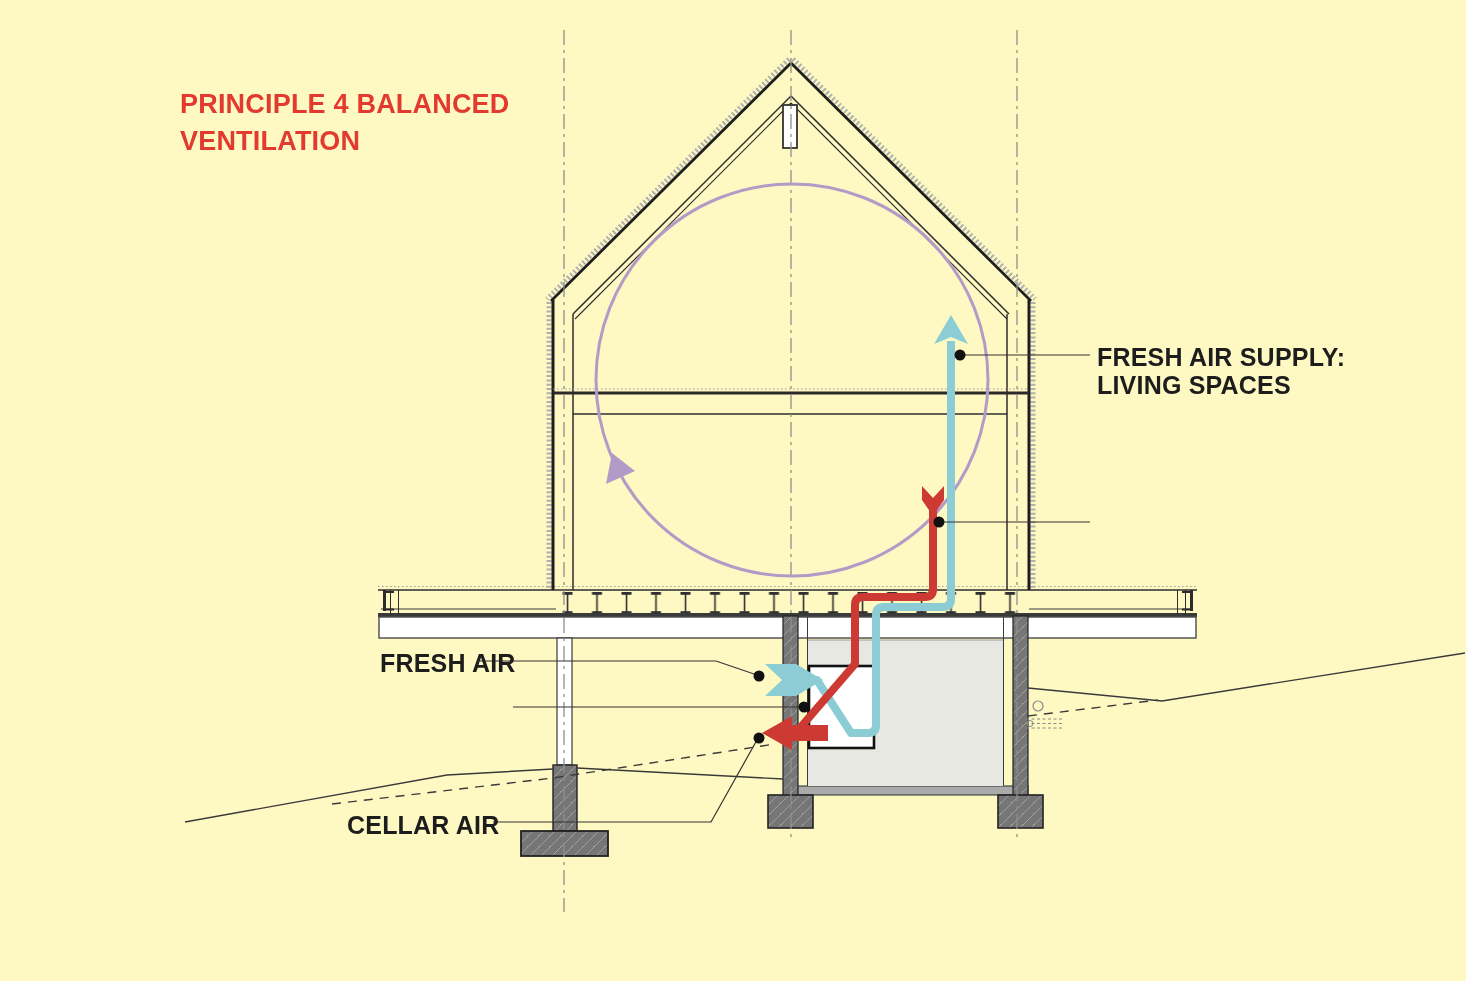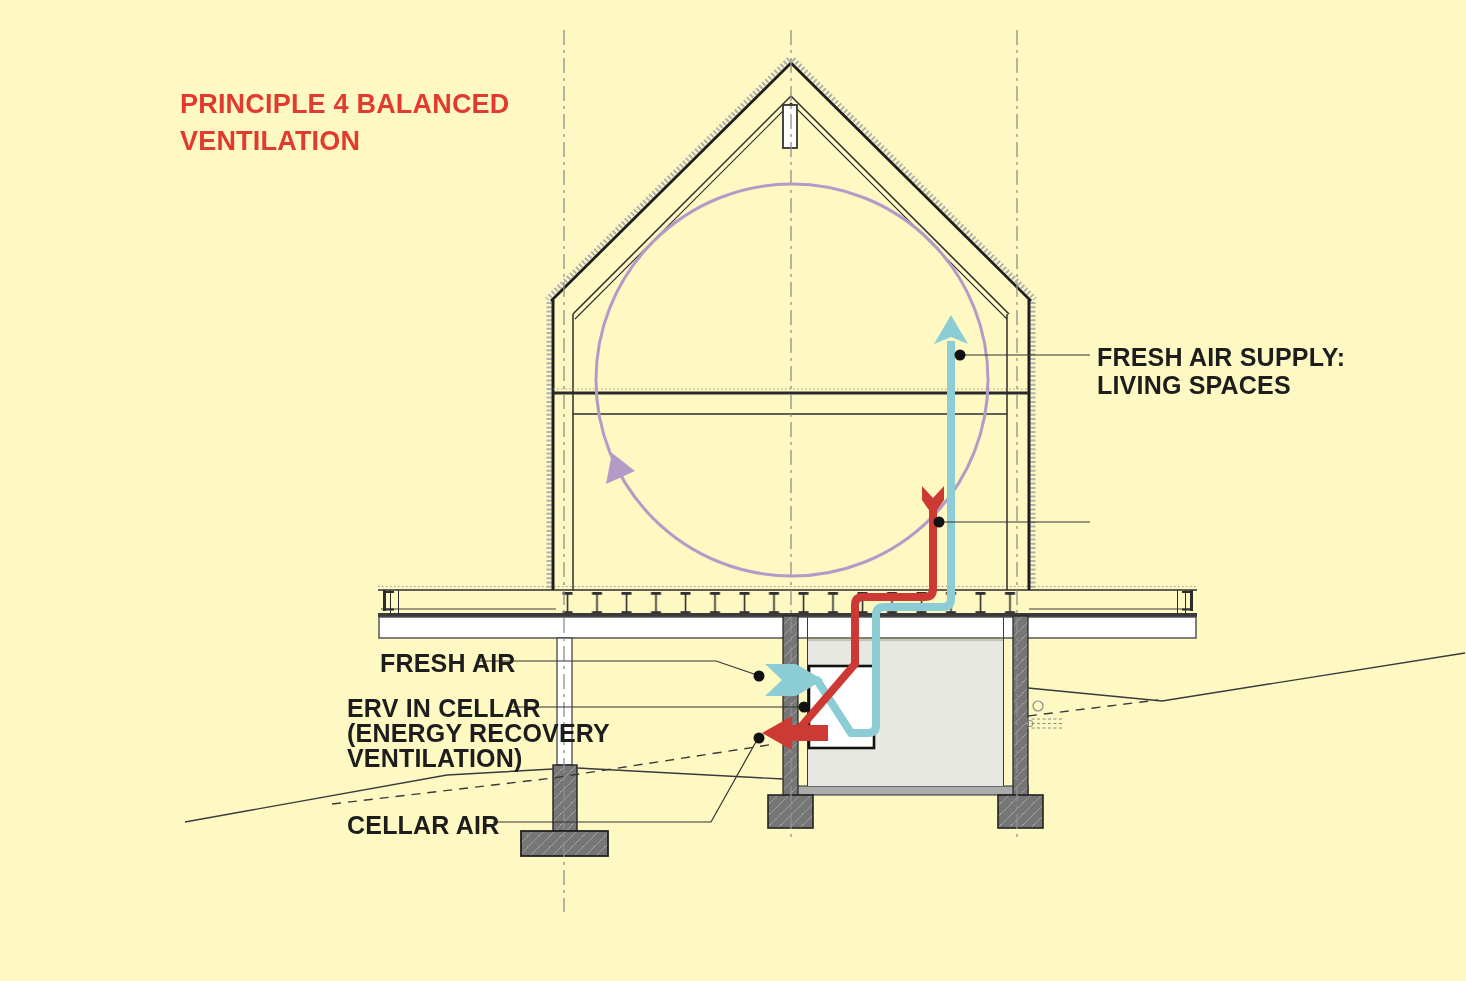--- a/index.html
+++ b/index.html
@@ -155,18 +155,15 @@
 
   <div id="title" style="color: rgb(226, 58, 46);">PRINCIPLE 4 BALANCED
 VENTILATION</div>
 
   <div class="lbl" style="left:1097px;top:343px;">FRESH AIR SUPPLY:
 LIVING SPACES</div>
 
 
   <div class="lbl" style="left:347px;top:649px;margin-left:33px;">FRESH AIR</div>
 
-  <div class="lbl small-lh" style="left:347px;top:696px;">ERV IN CELLAR
-(ENERGY RECOVERY
-VENTILATION)</div>
 
   <div class="lbl" style="left:347px;top:811px;">CELLAR AIR</div>
 </div>
 
 </body></html>

